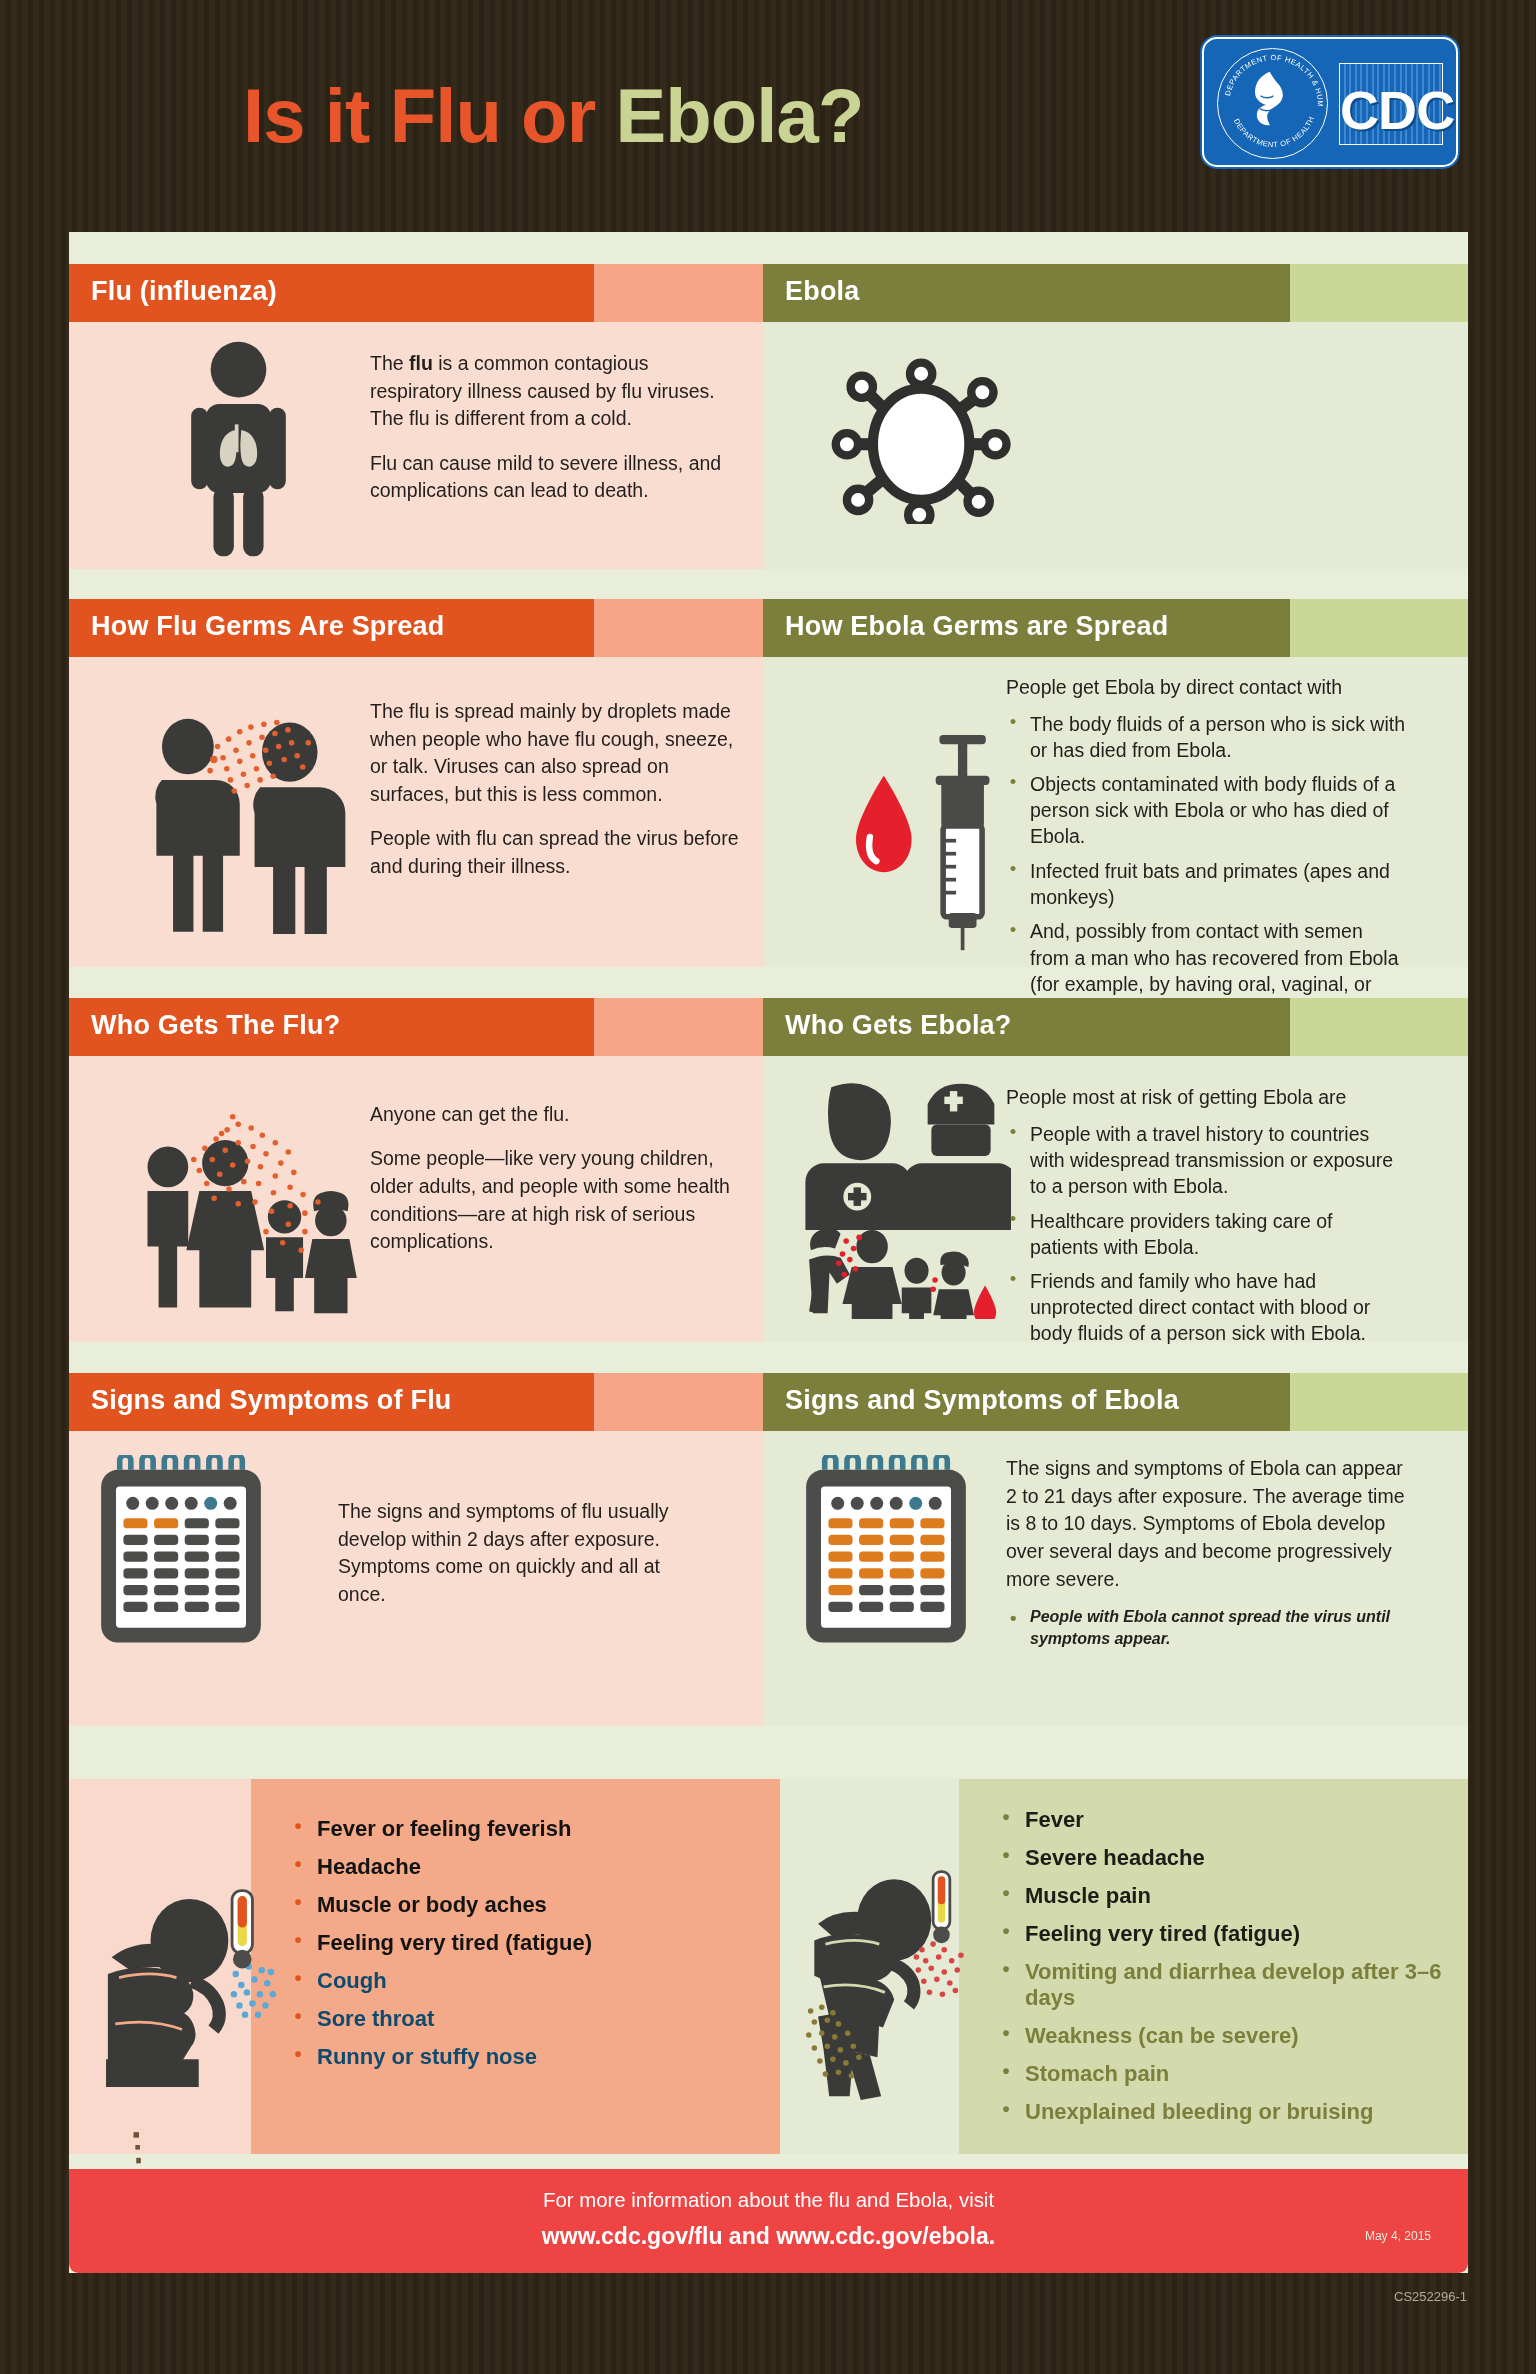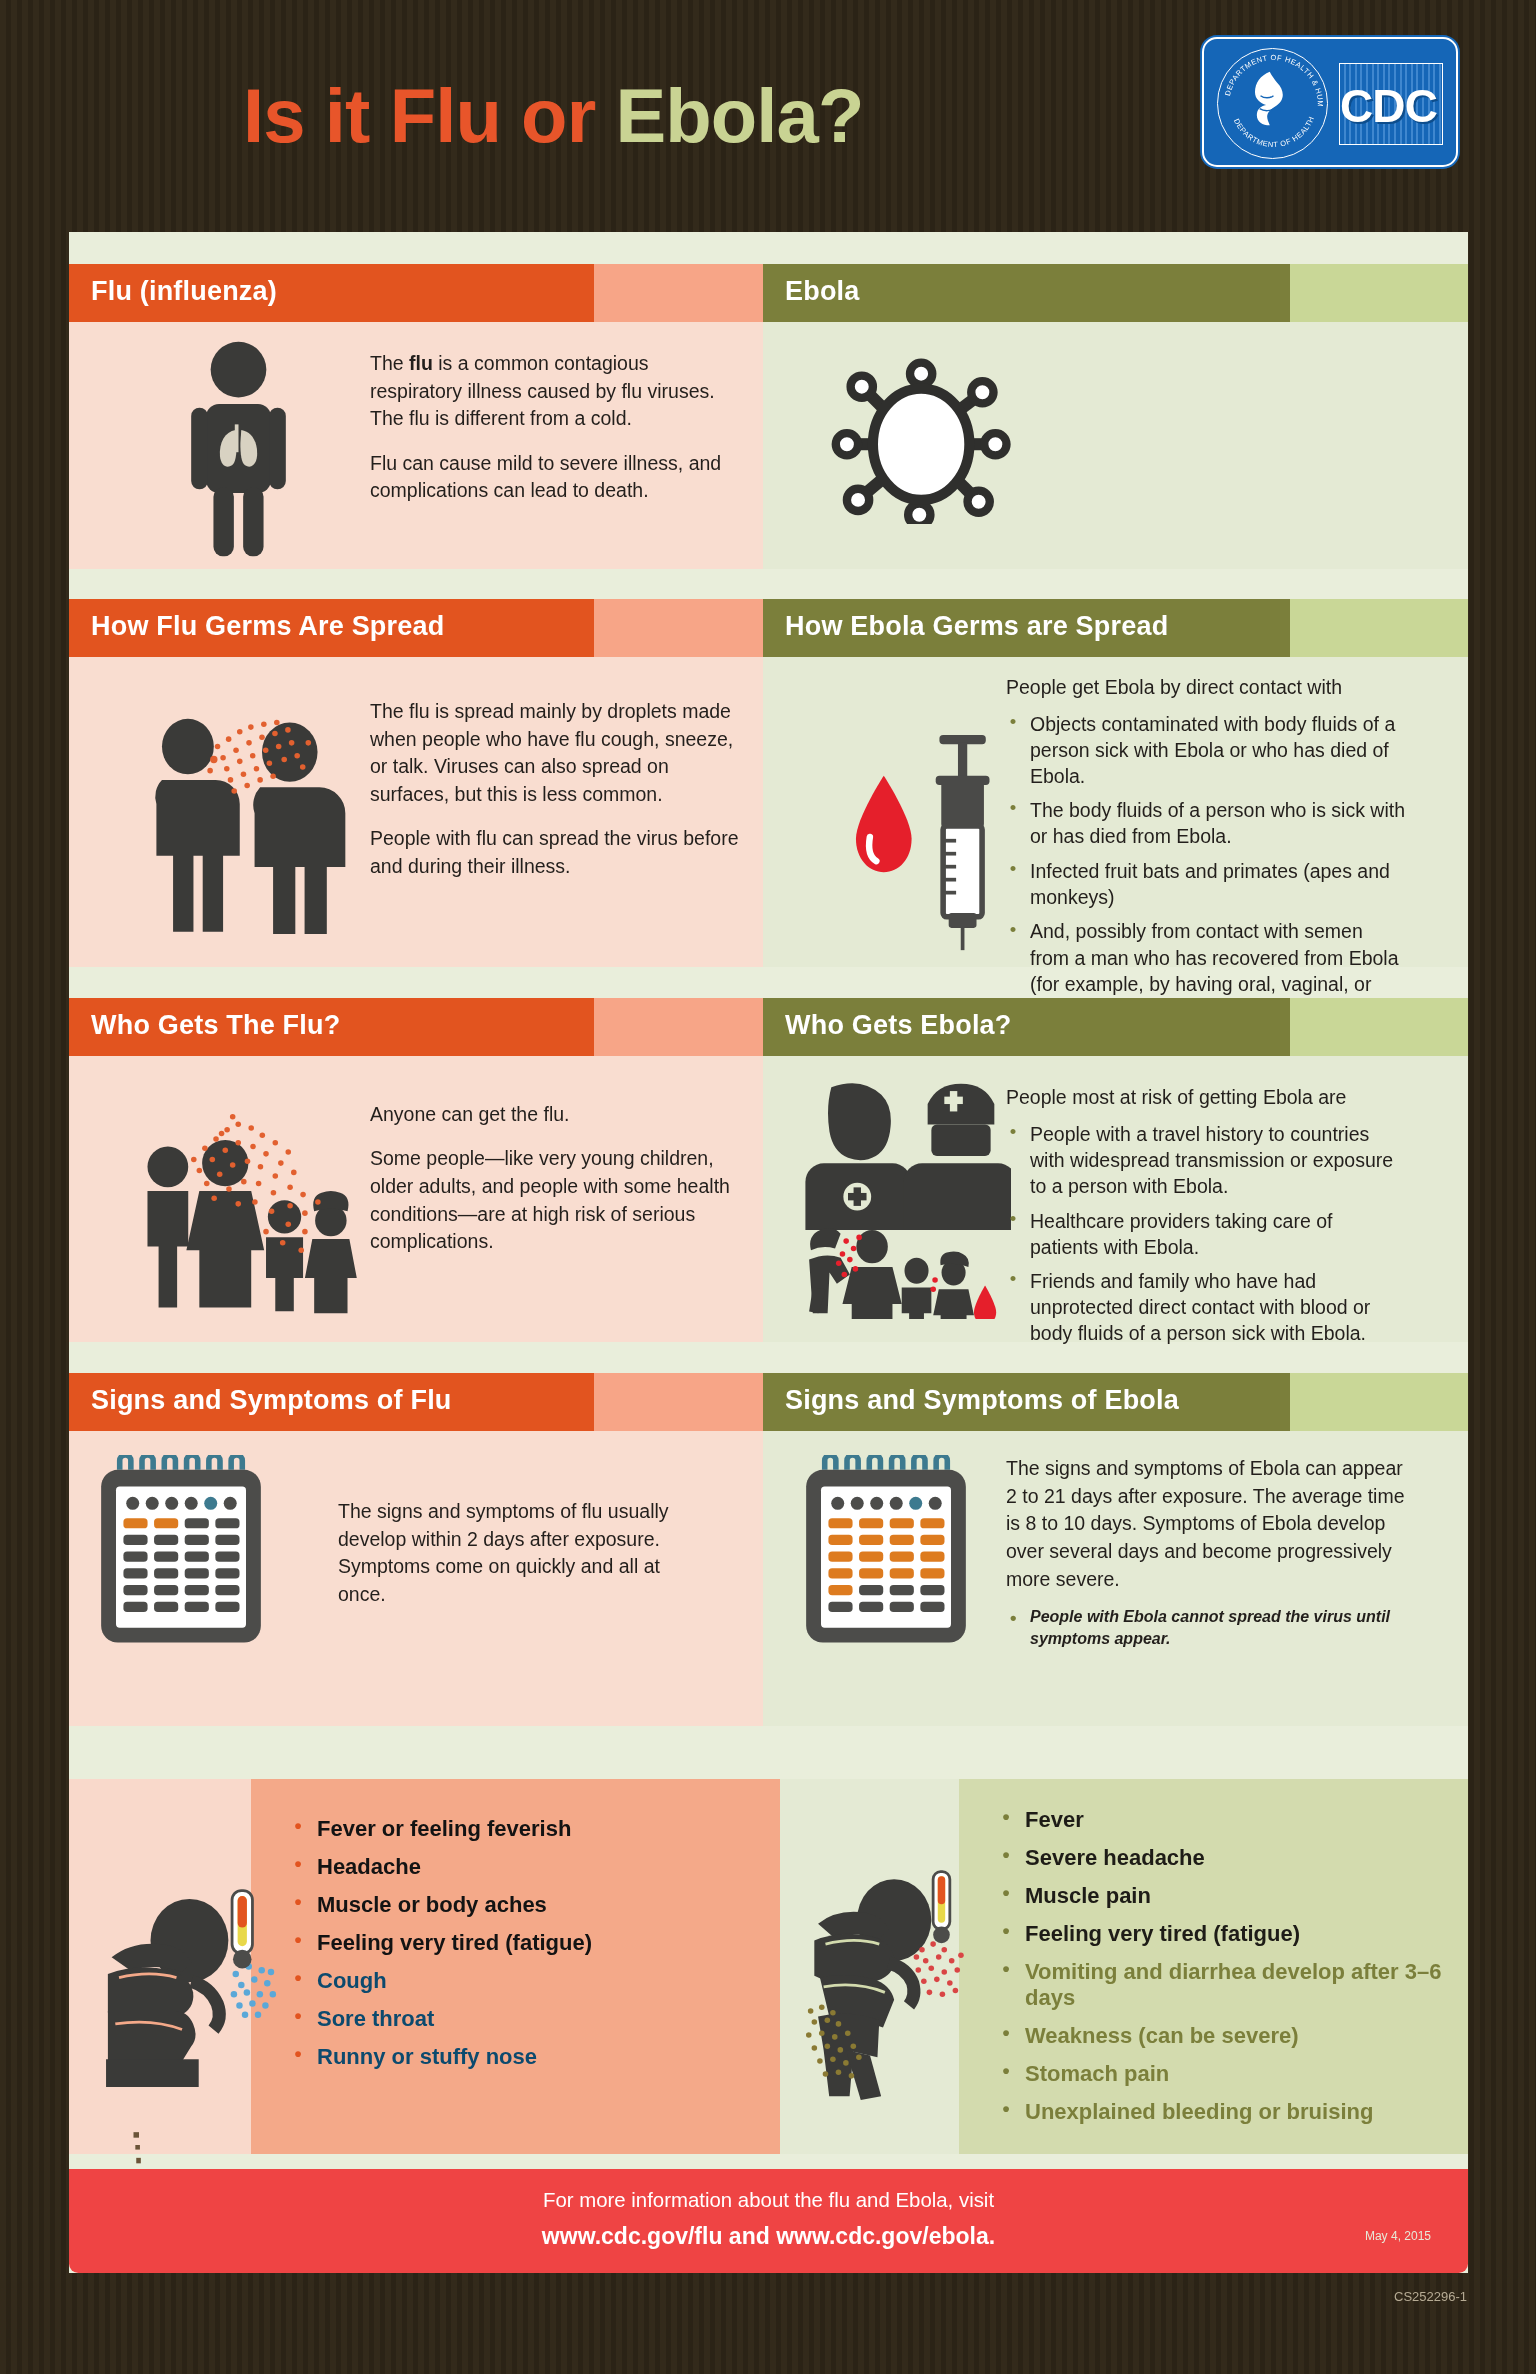--- a/index.html
+++ b/index.html
@@ -49,22 +49,22 @@
     position: absolute; left: 0; top: 0; width: 111px; height: 111px;
     color: #ffffff; font-size: 6.5px; letter-spacing: 0.3px;
   }
   .cdc-box {
     position: absolute; left: 135px; top: 24px; width: 104px; height: 82px;
     border: 1.9px solid #ffffff;
     background: repeating-linear-gradient(90deg,#1566b7 0,#1566b7 3.7px,#3f87cf 3.7px,#3f87cf 5.6px);
   }
   .cdc-letters {
     position: absolute; left: 0; top: 15px; width: 104px;
-    text-align: left; color: #ffffff;
-    font-size: 46px; font-weight: bold; letter-spacing: -0.9px;
+    text-align: center; color: #ffffff;
+    font-size: 54px; font-weight: bold; letter-spacing: -0.9px;
     text-shadow: 1.9px 1.9px 0 #0d4d8c;
   }
 
   
   #card {
     position: absolute; left: 69px; top: 232px;
     width: 1399px; height: 2041px;
     background: #e9eedb;
   }
 
@@ -339,22 +339,22 @@
             <line x1="114" y1="170" x2="126" y2="170"></line>
             <line x1="114" y1="184" x2="126" y2="184"></line>
           </g>
           <rect x="118" y="206" width="30" height="16" rx="3" fill="#4a4a48"></rect>
           <line x1="133" y1="222" x2="133" y2="246" stroke="#4a4a48" stroke-width="4"></line>
         </svg>
 
         <div class="body-text" style="left:937px;top:16.7px;width:399px;">
           <p style="margin-bottom:9.3px;">People get Ebola by direct contact with</p>
           <ul class="bullets">
+            <li>The body fluids of a person who is sick with or has died from Ebola.</li>
             <li>Objects contaminated with body fluids of a person sick with Ebola or who has died of Ebola.</li>
-            <li>The body fluids of a person who is sick with or has died from Ebola.</li>
             <li>Infected fruit bats and primates (apes and monkeys)</li>
             <li>And, possibly from contact with semen from a man who has recovered from Ebola (for example, by having oral, vaginal, or anal sex)</li>
           </ul>
         </div>
       </div>
     </div>
 
     <div style="position:absolute;left:0;top:766px;width:1399px;">
       <div class="row-head">
         <div class="hd-left"></div>

